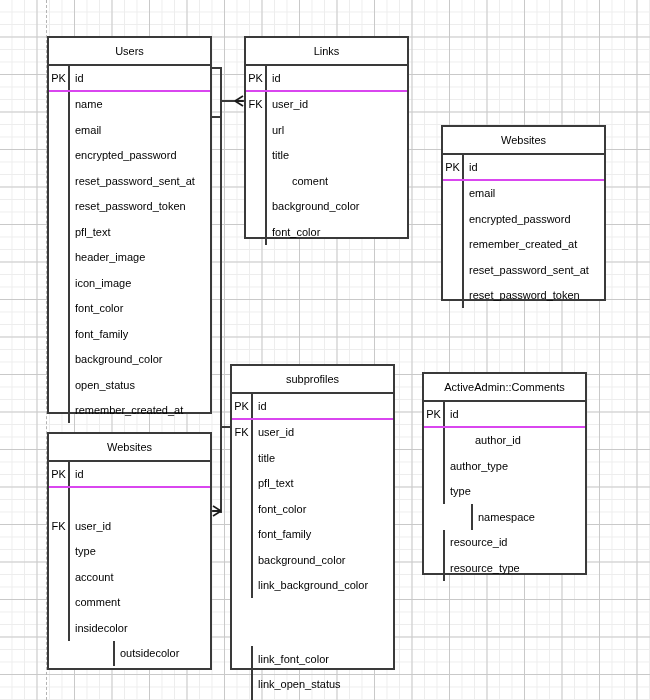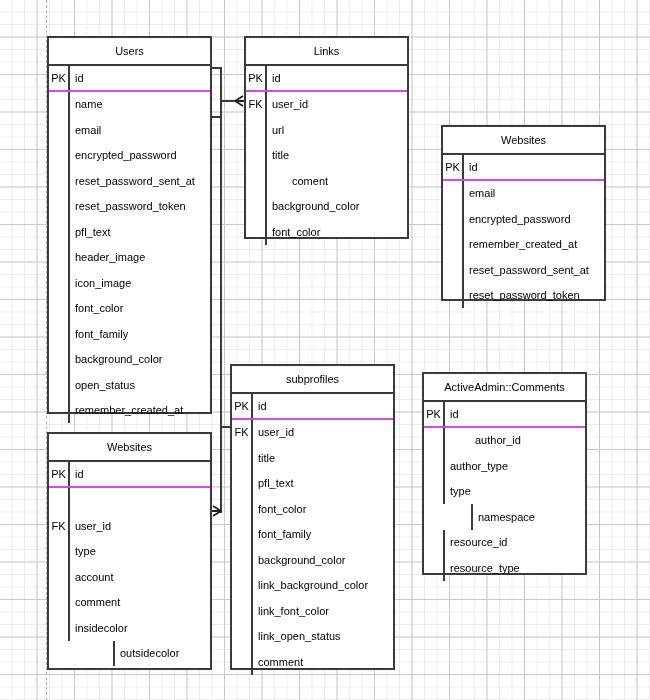--- a/index.html
+++ b/index.html
@@ -305,21 +305,21 @@
           <div class="attr-cell">font_family</div>
         </div>
         <div class="row" style="height: 25.5px; flex: 0 0 25.5px;">
           <div class="key-cell" style="flex-basis: 21px; width: 21px;"></div>
           <div class="attr-cell">background_color</div>
         </div>
         <div class="row" style="height: 25.5px; flex: 0 0 25.5px;">
           <div class="key-cell" style="flex-basis: 21px; width: 21px;"></div>
           <div class="attr-cell">link_background_color</div>
         </div>
-        <div class="row" style="height: 25.5px; flex: 0 0 25.5px;">
+        <div class="row" style="height: 25.5px; flex: 0 0 25.5px; margin-top: 48px;">
           <div class="key-cell" style="flex-basis: 21px; width: 21px;"></div>
           <div class="attr-cell">link_font_color</div>
         </div>
         <div class="row" style="height: 25.5px; flex: 0 0 25.5px;">
           <div class="key-cell" style="flex-basis: 21px; width: 21px;"></div>
           <div class="attr-cell">link_open_status</div>
         </div>
         <div class="row" style="height: 25.5px; flex: 0 0 25.5px;">
           <div class="key-cell" style="flex-basis: 21px; width: 21px;"></div>
           <div class="attr-cell">comment</div>

